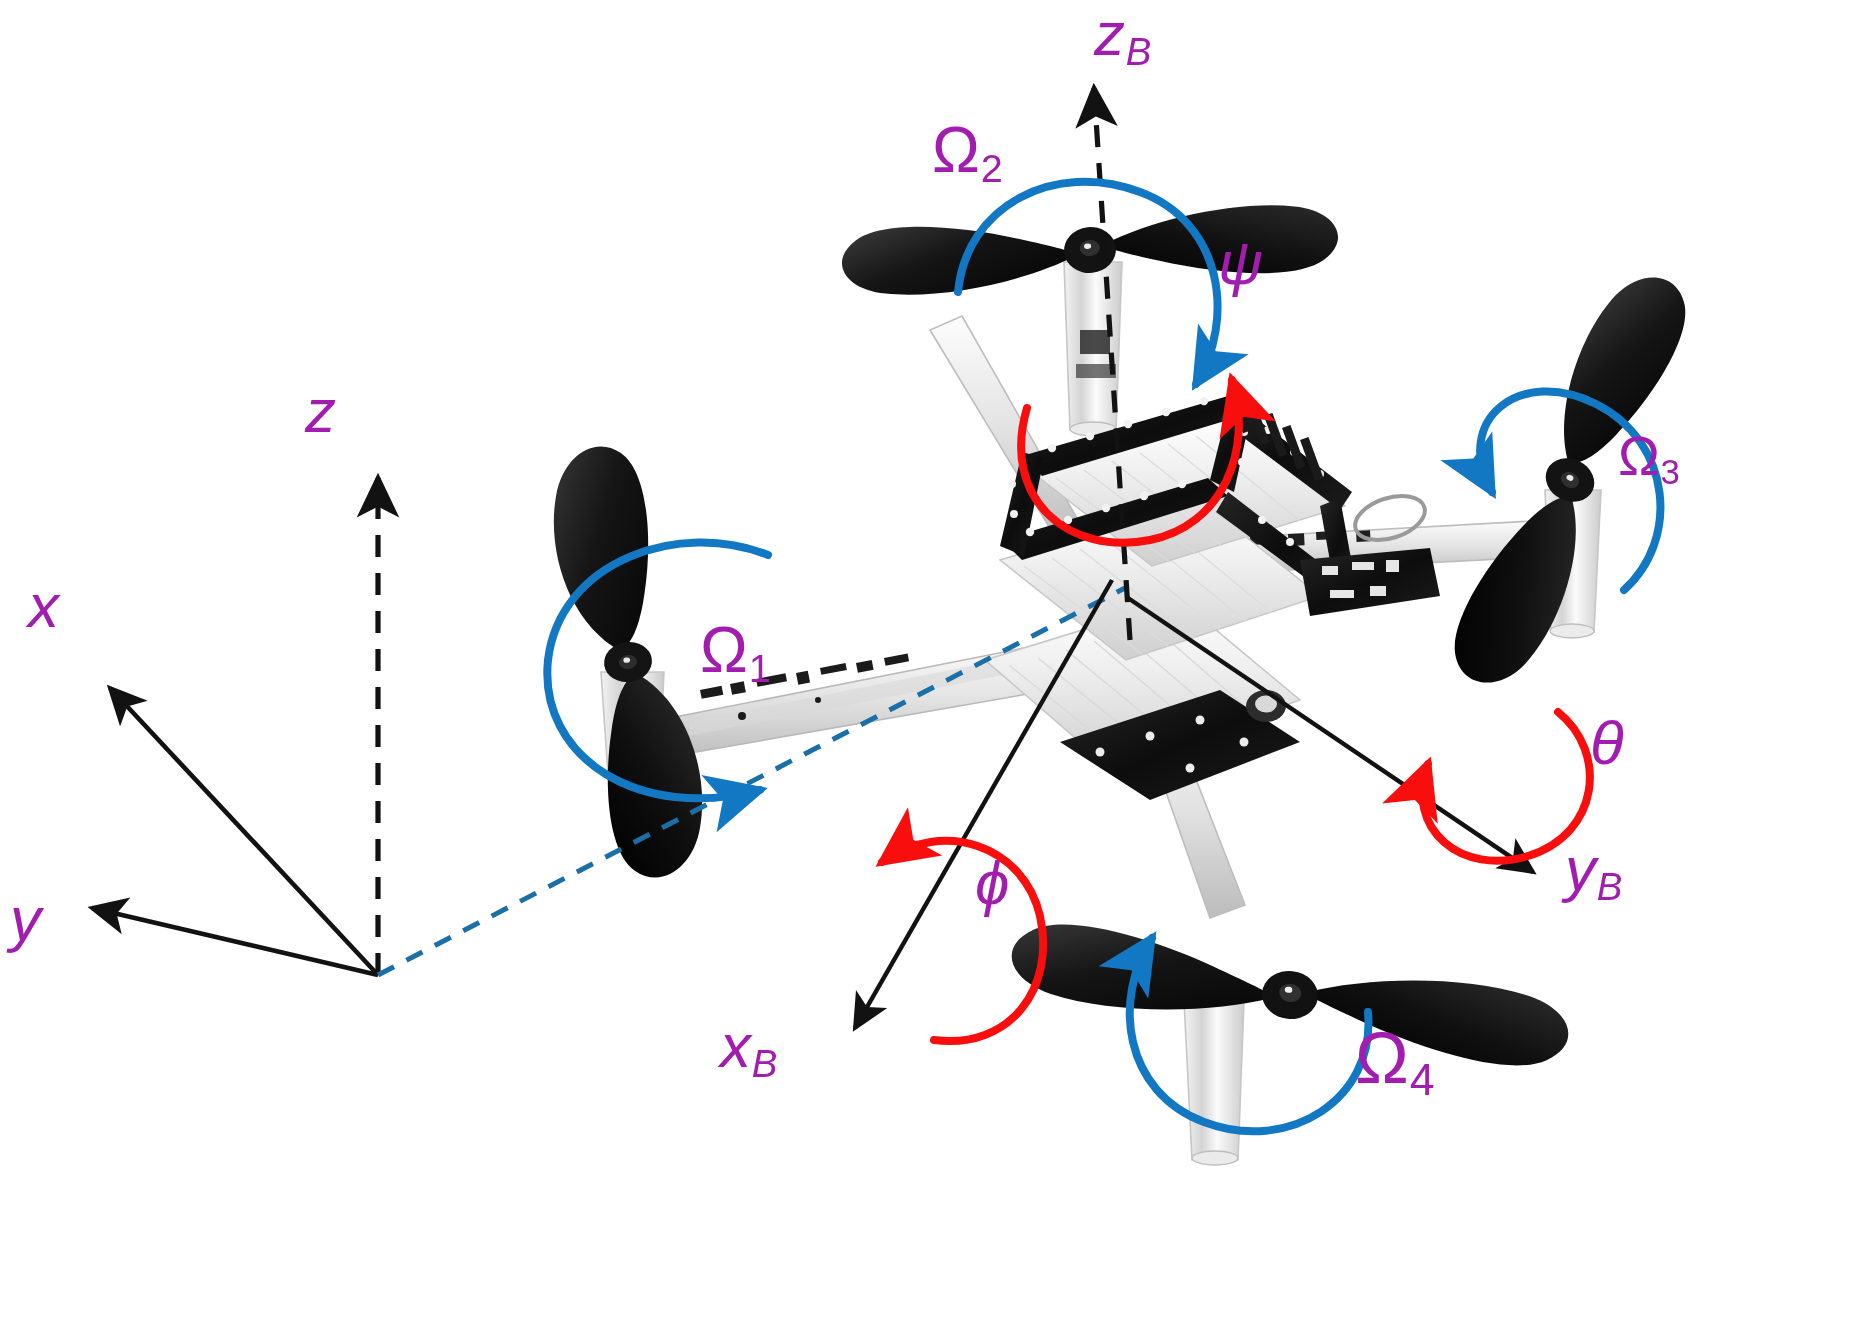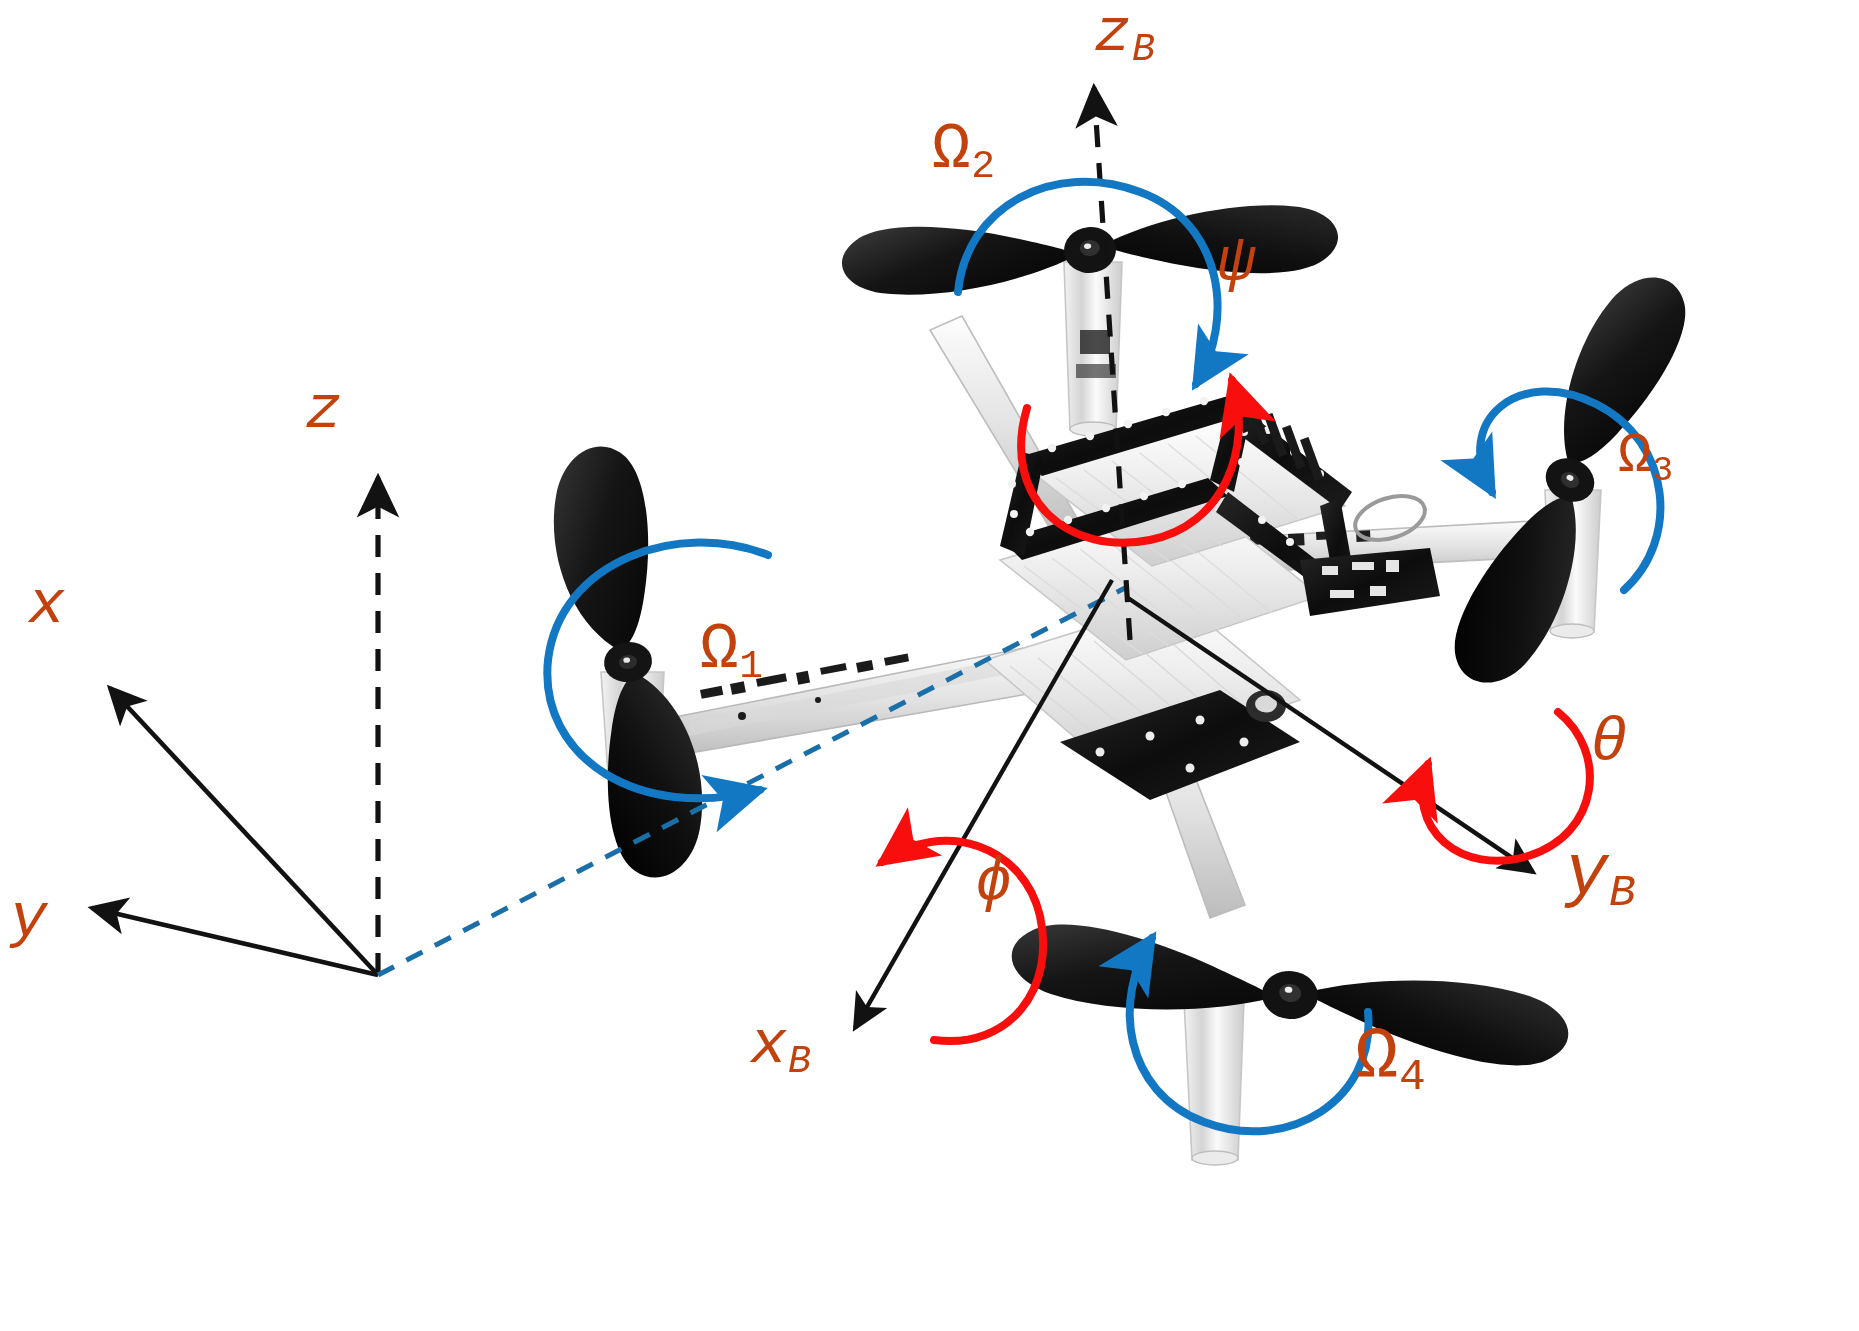--- a/index.html
+++ b/index.html
@@ -19,23 +19,23 @@
   }
   #figure svg.layer {
     position: absolute;
     left: 0;
     top: 0;
     width: 1859px;
     height: 1331px;
   }
   .lbl {
     position: absolute;
-    font-family: Liberation Mono, monospace;
+    font-family: Liberation Sans, sans-serif;
     font-style: italic;
-    color: #c2410c;
+    color: #a21caf;
     white-space: nowrap;
     line-height: 1;
     user-select: none;
     text-align: right;
   }
   .lbl .sub {
     font-size: 0.62em;
     font-style: italic;
     vertical-align: baseline;
     position: relative;
@@ -311,24 +311,24 @@
   <div class="lbl" style="left:28px; top:575px; font-size:62px;">
     <span>x</span>
   </div>
   <div class="lbl" style="left:10px; top:888px; font-size:62px;">
     <span>y</span>
   </div>
 
   <div class="lbl" style="left:1094px; top:3px; font-size:62px;">
     <span>z</span><span class="sub">B</span>
   </div>
-  <div class="lbl" style="left:750px; top:1015px; font-size:62px;">
+  <div class="lbl" style="left:720px; top:1015px; font-size:62px;">
     <span>x</span><span class="sub">B</span>
   </div>
-  <div class="lbl" style="left:1565px; top:838px; font-size:72px;">
+  <div class="lbl" style="left:1565px; top:838px; font-size:62px;">
     <span>y</span><span class="sub">B</span>
   </div>
 
   <div class="lbl upright" style="left:700px; top:618px; font-size:64px;">
     <span>Ω</span><span class="sub">1</span>
   </div>
   <div class="lbl upright" style="left:932px; top:85px; font-size:64px;margin-top:33px;">
     <span>Ω</span><span class="sub">2</span>
   </div>
   <div class="lbl upright" style="left:1618px; top:428px; font-size:56px;">

